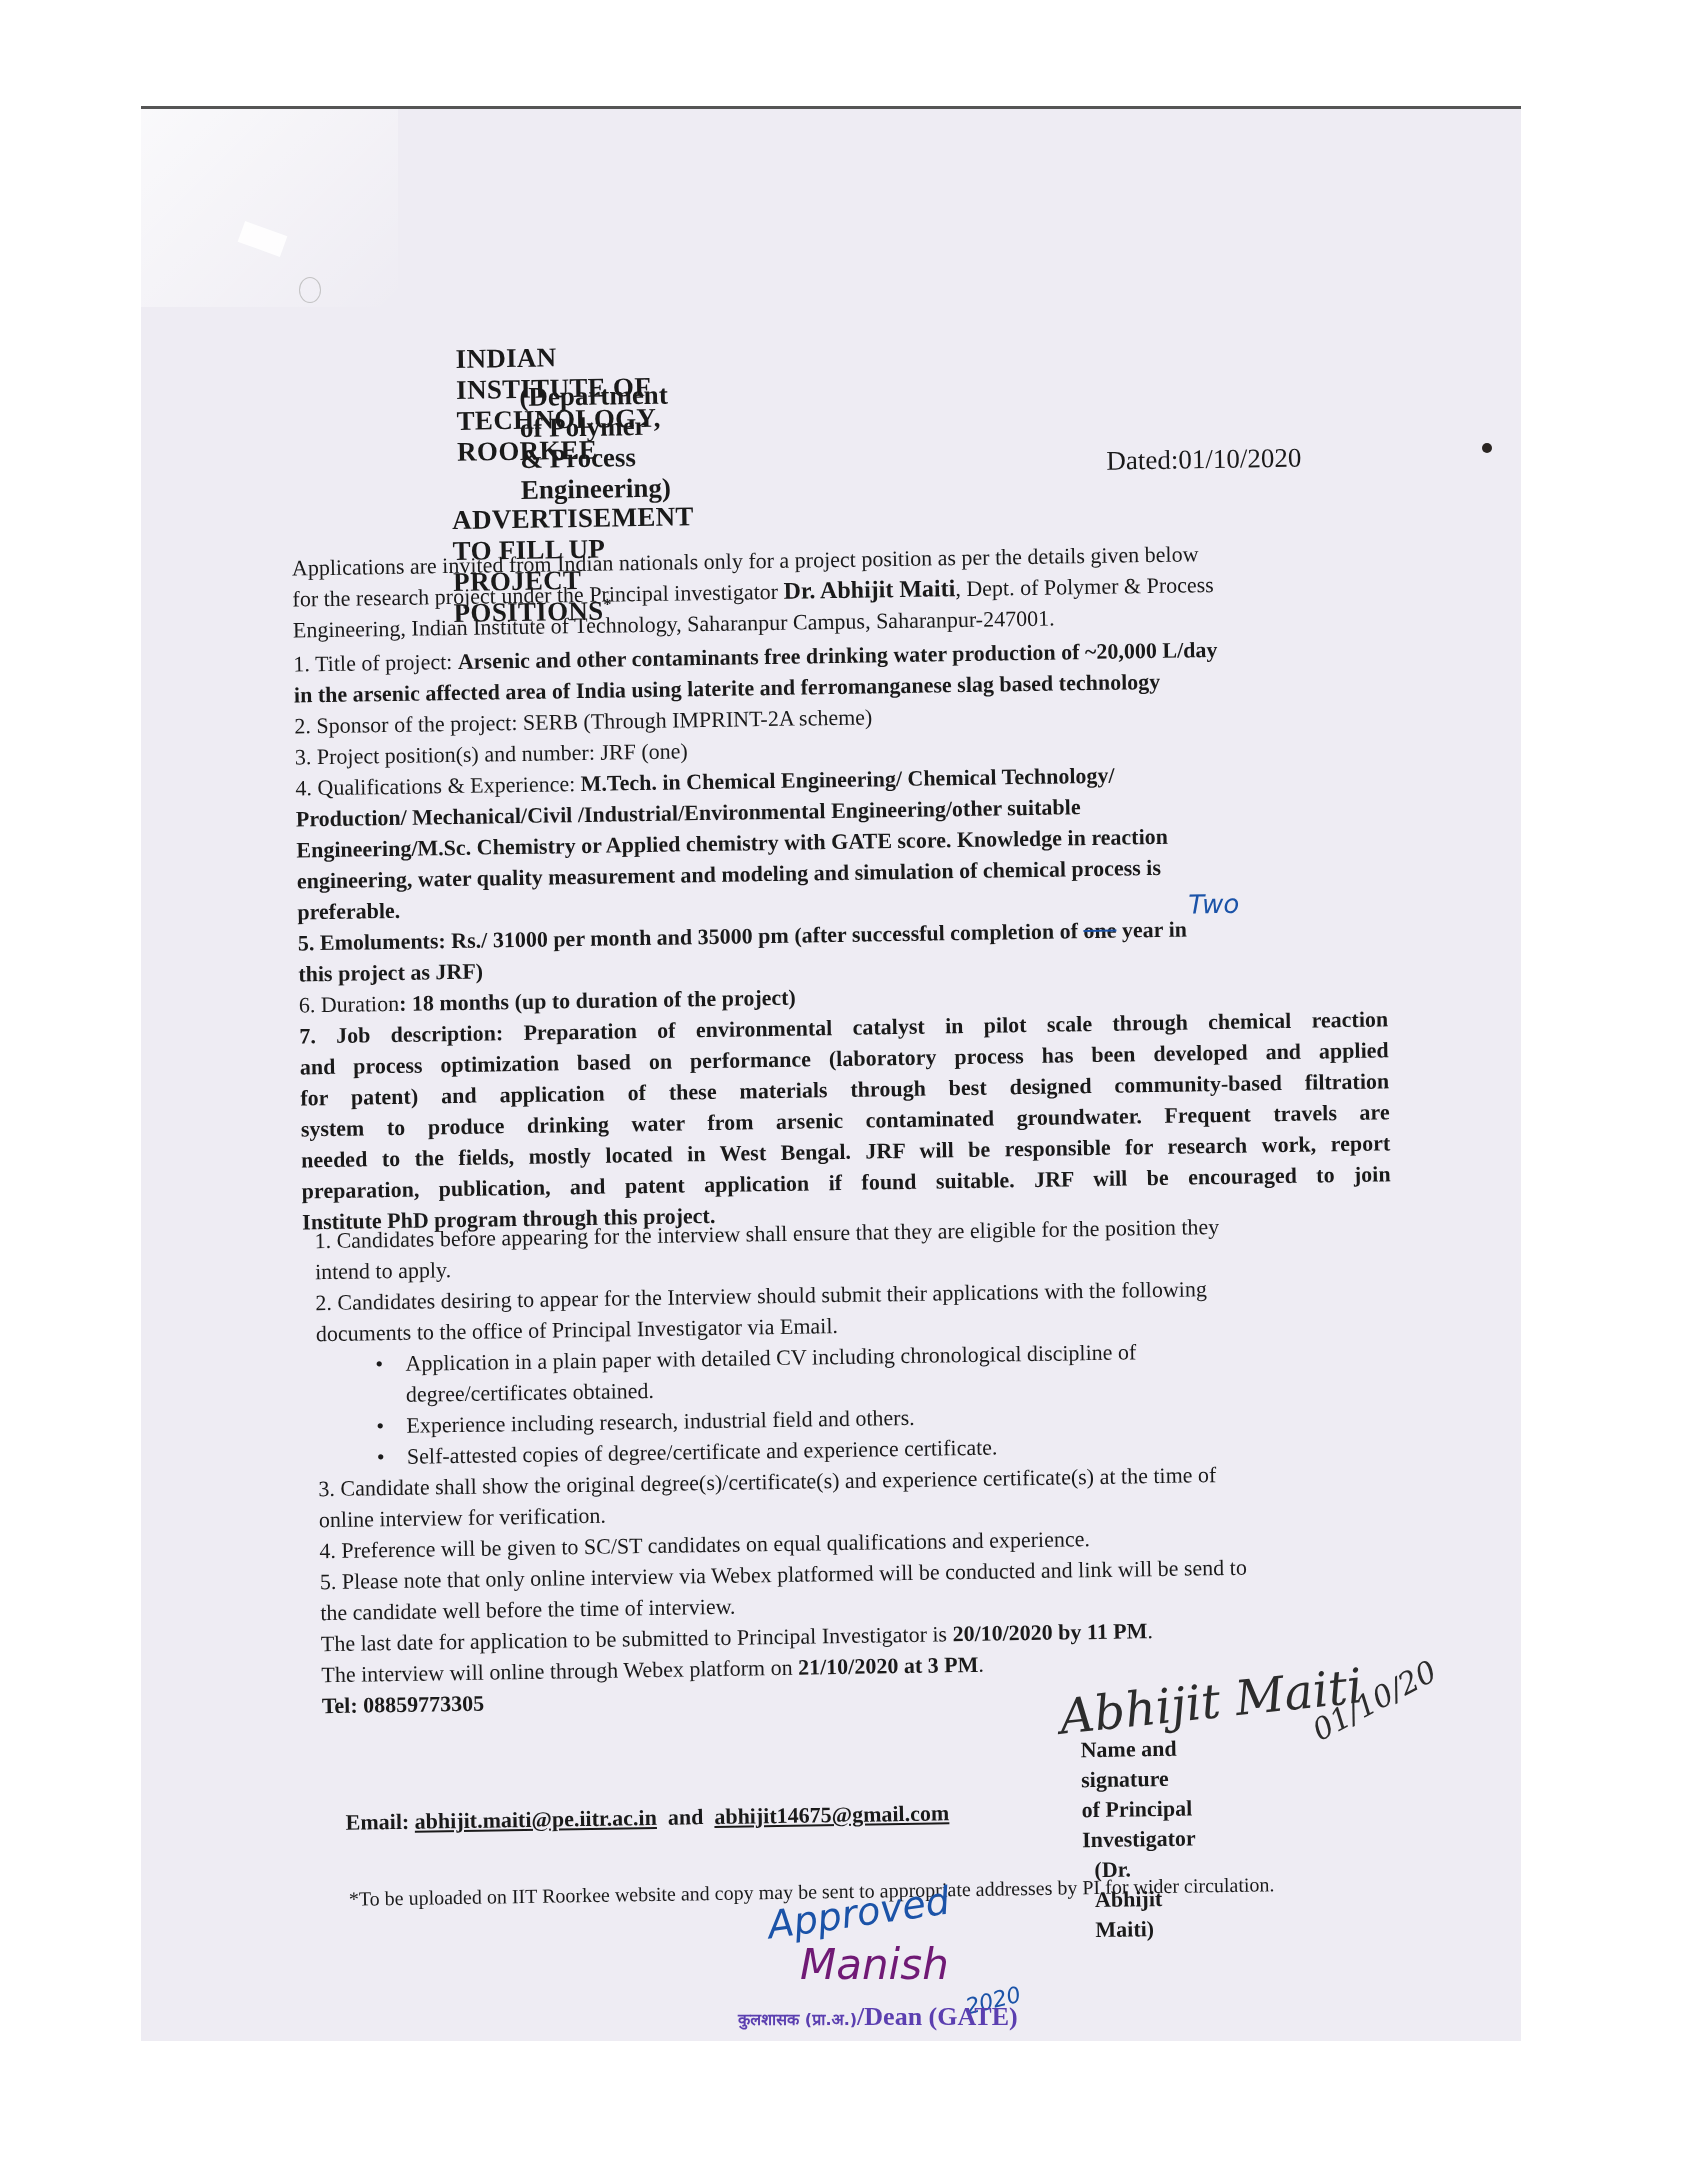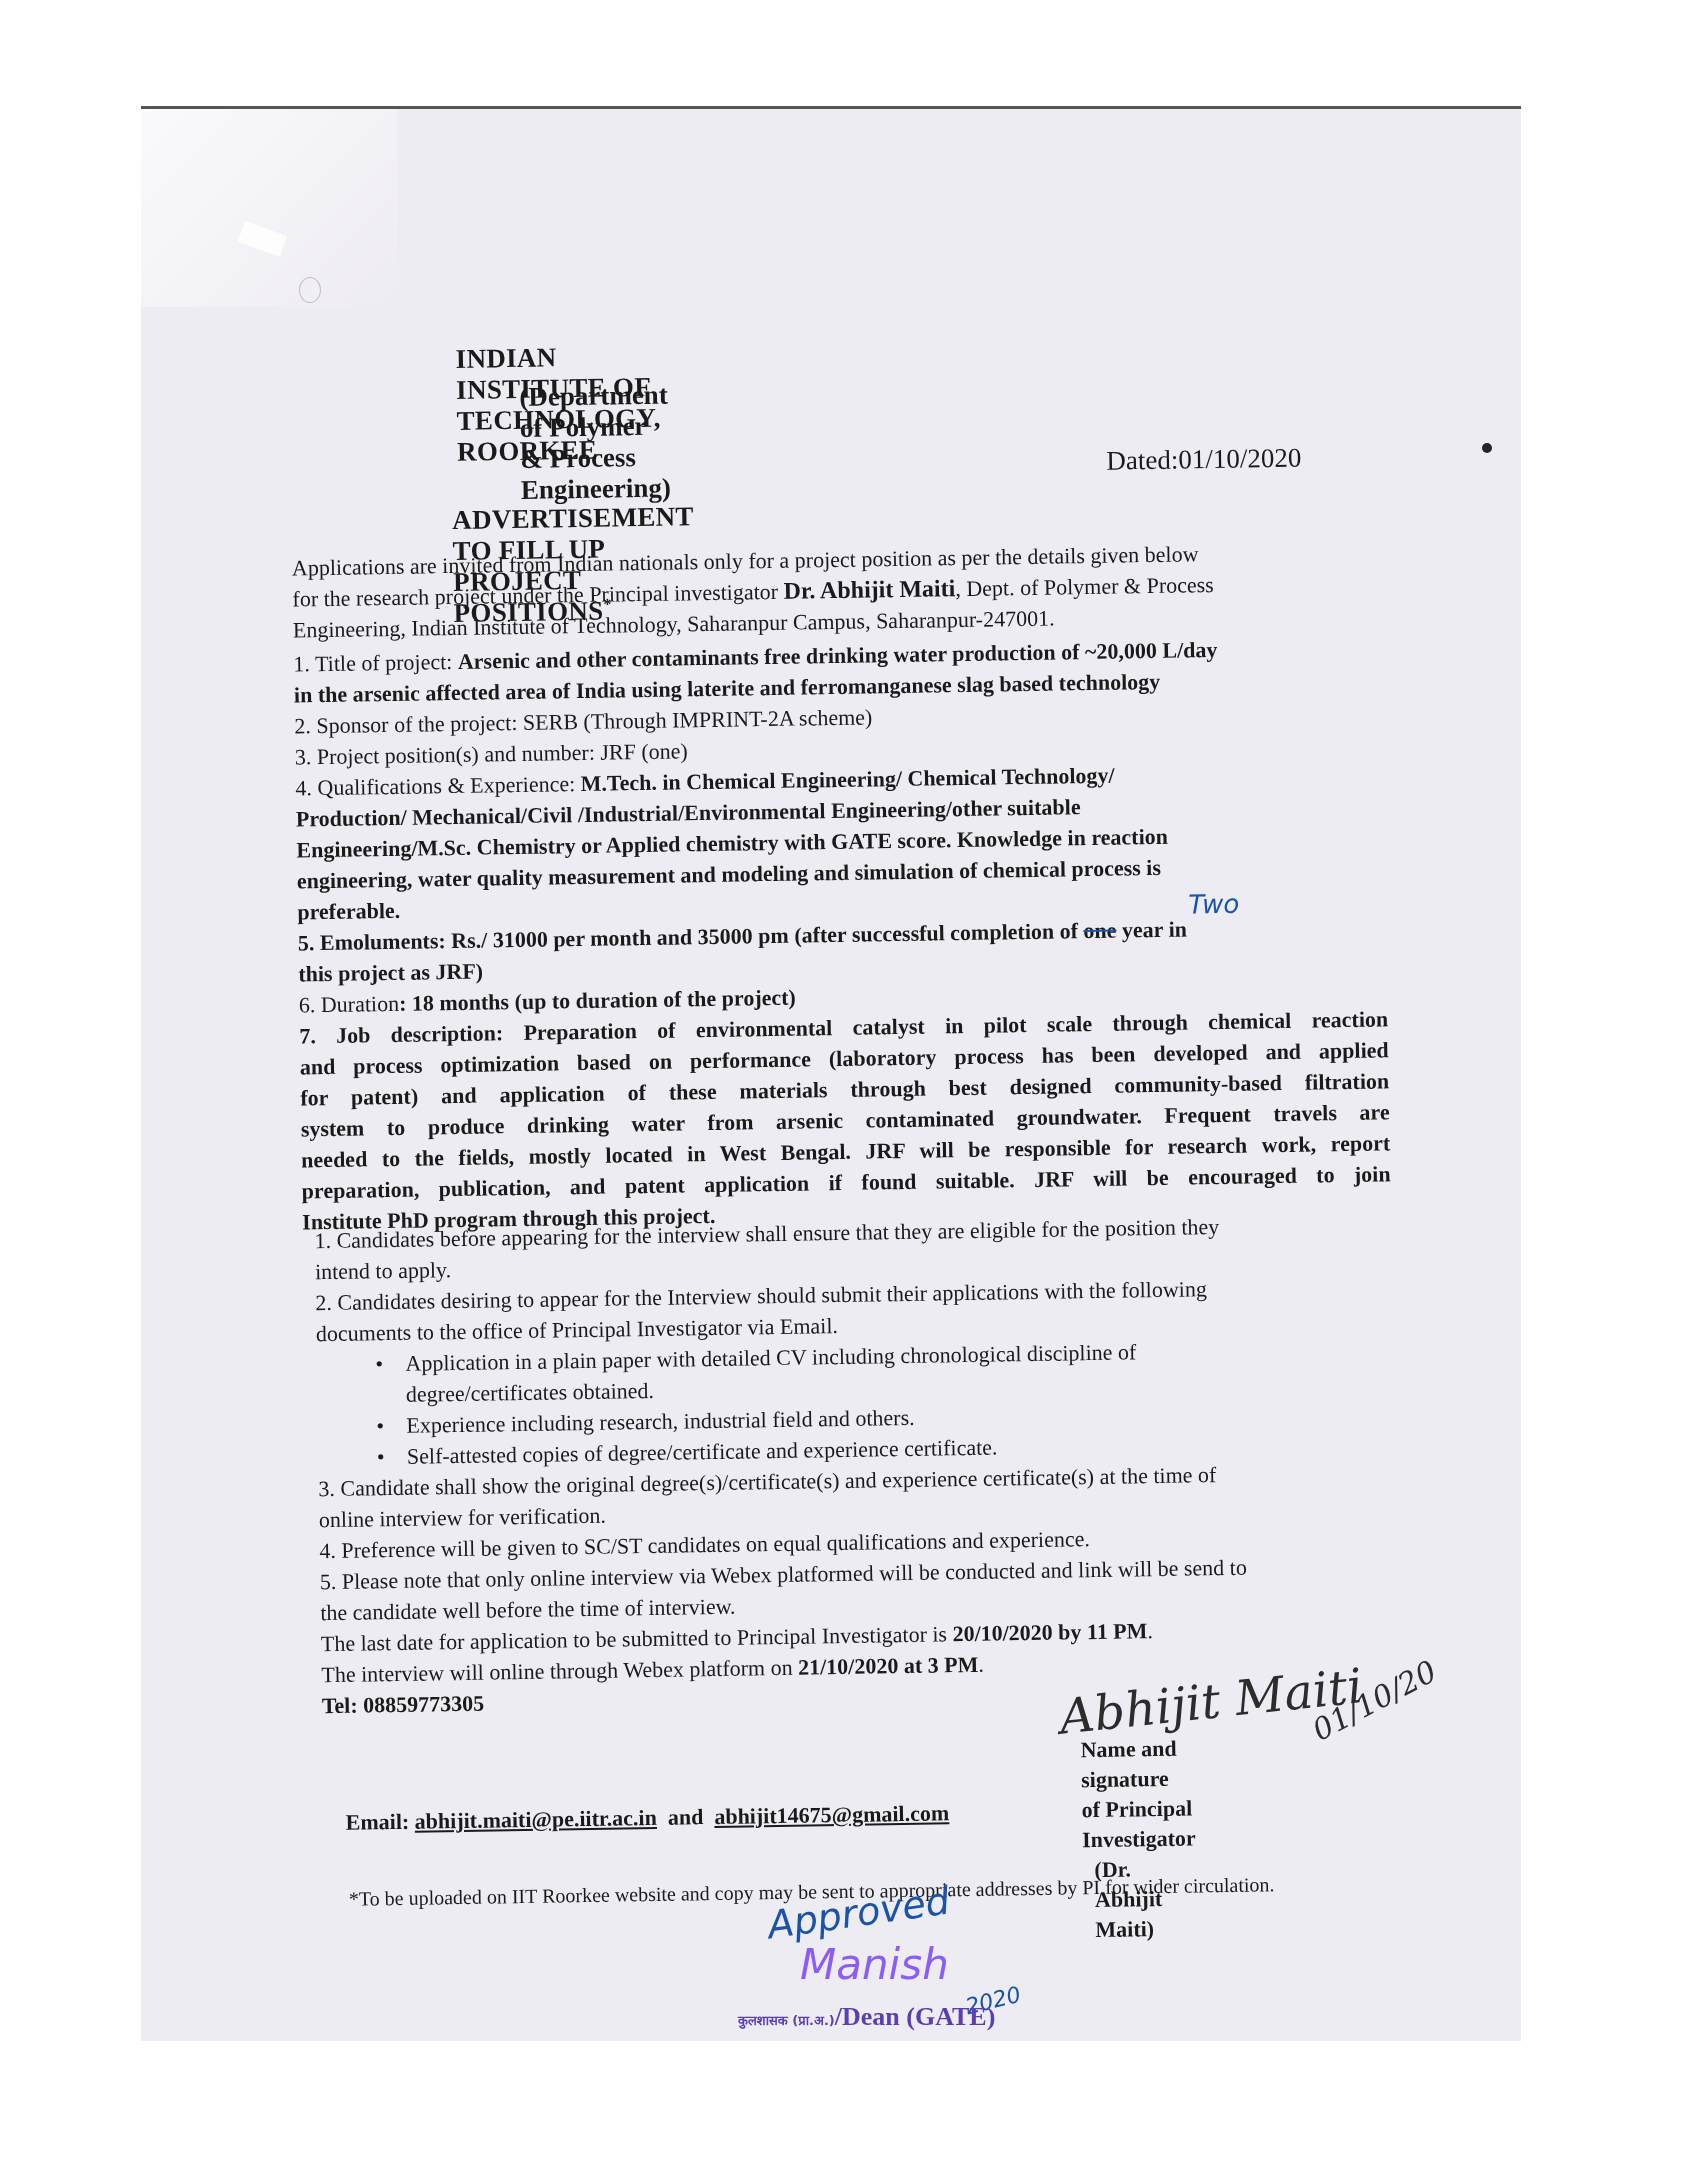--- a/index.html
+++ b/index.html
@@ -128,18 +128,18 @@
     <div style="padding-left:12px;">(Dr. Abhijit Maiti)</div>
   </div>
 
   <div class="body-text" style="top:1889px;left:319px;font-size:20px;white-space:nowrap;">*To be uploaded on IIT Roorkee website and copy may be sent to appropriate addresses by PI for wider circulation.</div>
 </div>
 
 <div class="signature" style="left:1059px;top:1673px;font-size:48px;transform:rotate(-6deg);">Abhijit Maiti</div>
 <div class="signature" style="left:1307px;top:1683px;font-size:30px;transform:rotate(-28deg);">01/10/20</div>
 
 <div class="hand" style="left:767px;top:1891px;font-size:38px;transform:rotate(-8deg);">Approved</div>
-<div class="hand" style="left:800px;top:1940px;font-size:42px;color:#8b5cf6;">Manish</div>
+<div class="hand" style="left:800px;top:1940px;font-size:42px;color:#701a75;">Manish</div>
 <div class="hand" style="left:965px;top:1988px;font-size:22px;transform:rotate(-14deg);">2020</div>
 <div class="stamp" style="left:738px;top:2002px;font-size:26px;">
-  <span style="font-family:'DejaVu Sans',sans-serif;font-size:13px;">कुलशासक (प्रा.अ.)</span><span>/Dean (GATE)</span>
+  <span style="font-family:'DejaVu Sans',sans-serif;font-size:16px;">कुलशासक (प्रा.अ.)</span><span>/Dean (GATE)</span>
 </div>
 
 
 </body></html>

